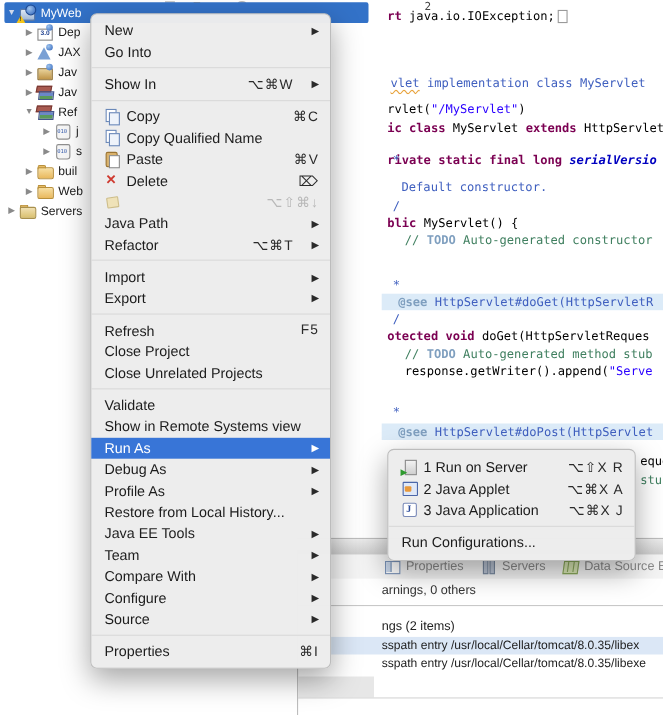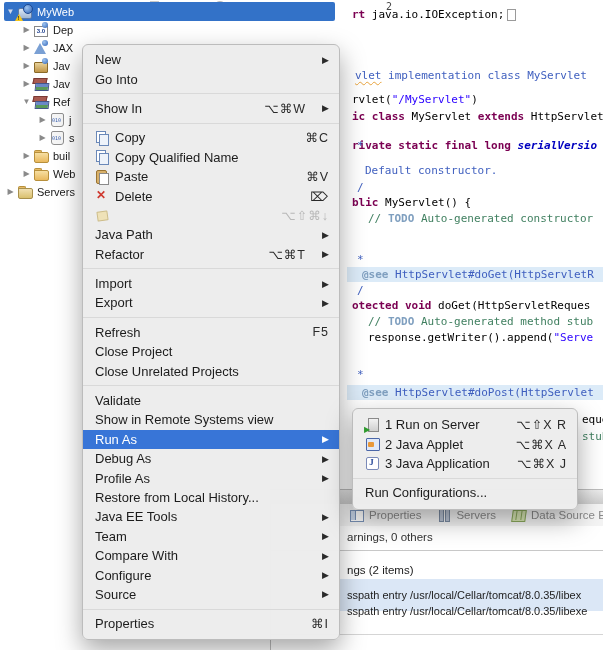--- a/index.html
+++ b/index.html
@@ -66,21 +66,21 @@
   .spell{text-decoration:underline wavy #e8a33d;text-decoration-thickness:1px;text-underline-offset:2px;}
   .c-fold{display:inline-block;width:7px;height:10px;border:1px solid #9a9a9a;margin-left:3px;
           vertical-align:middle;background:#fff;}
   .margin-num{position:absolute;left:386px;top:1px;font-family:"DejaVu Sans Mono",monospace;
               font-size:10px;color:#444;}
 
   
   .menu{position:absolute;background:rgba(237,237,237,0.98);border:1px solid #bcbcbc;border-radius:6px;
         box-shadow:0 10px 26px rgba(0,0,0,.35);display:flex;flex-direction:column;z-index:10;
         padding:5px 0;box-sizing:border-box;}
-  #ctx{left:82px;top:12px;width:258px;margin-top:32px;}
+  #ctx{left:82px;top:12px;width:219px;}
   #sub{left:352px;top:408px;width:226px;z-index:11;padding:6px 0;}
   .menu-item{height:19.4px;display:flex;align-items:center;flex:none;
              padding:0 10px 0 12px;font-size:13px;color:#1c1c1c;}
   .menu-item.hl{background:#3875d7;color:#fff;}
   .menu-item.disabled{color:#b8b8b8;}
   .menu-sep{height:1px;background:#d9d9d9;margin:4.5px 0;flex:none;}
   .mlabel{white-space:nowrap;}
   .shortcut{margin-left:auto;color:#2a2a2a;letter-spacing:1px;font-size:12.5px;white-space:nowrap;}
   .menu-item.disabled .shortcut{color:#b8b8b8;}
   .arrow{font-size:9px;color:#2a2a2a;width:9px;text-align:right;flex:none;}
@@ -126,21 +126,21 @@
       border:1px solid #7a8aa0;}
   .tic-servers::after{content:"";position:absolute;left:8px;top:0;width:3px;height:11px;background:#b8c2d2;
       border:1px solid #7a8aa0;}
   .tic-datasource::before{content:"";position:absolute;left:0;top:1px;width:12px;height:10px;background:#d8e6b4;
       border:1px solid #8aa85c;transform:skewX(-8deg);}
   .tic-datasource::after{content:"";position:absolute;left:4px;top:1px;width:1px;height:10px;background:#8aa85c;
       box-shadow:5px 0 0 #8aa85c;transform:skewX(-8deg);}
   .pstatus{position:absolute;left:347px;top:531px;font-size:11.5px;color:#333;}
   .phr{position:absolute;left:271px;top:550px;width:332px;height:1px;background:#c8c8c8;}
   .pgroup{position:absolute;left:347px;top:564px;font-size:11.5px;color:#222;}
-  .marker-row{position:absolute;left:271px;width:332px;height:32px;font-size:11px;color:#222;
+  .marker-row{position:absolute;left:271px;width:332px;height:16px;font-size:11px;color:#222;
               display:flex;align-items:center;padding-left:76px;box-sizing:border-box;white-space:nowrap;}
   .marker-row.rsel{background:#dbe7f6;}
   .grayblock{position:absolute;left:271px;top:615px;width:69px;height:19px;background:#e7e7e7;}
   .hline2{position:absolute;left:271px;top:634px;width:332px;height:1px;background:#d5d5d5;}
   .vline{position:absolute;left:270px;top:503px;width:1px;height:147px;background:#bdbdbd;}
 </style>
 </head>
 <body>
 
 <div class="stage">

